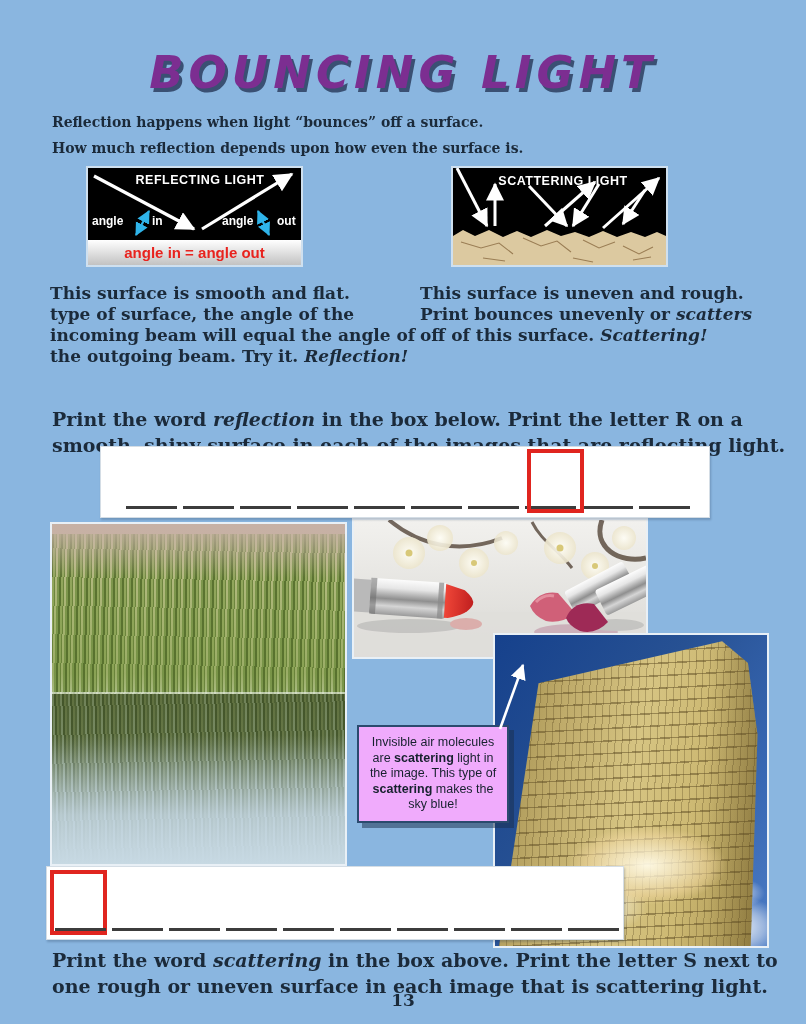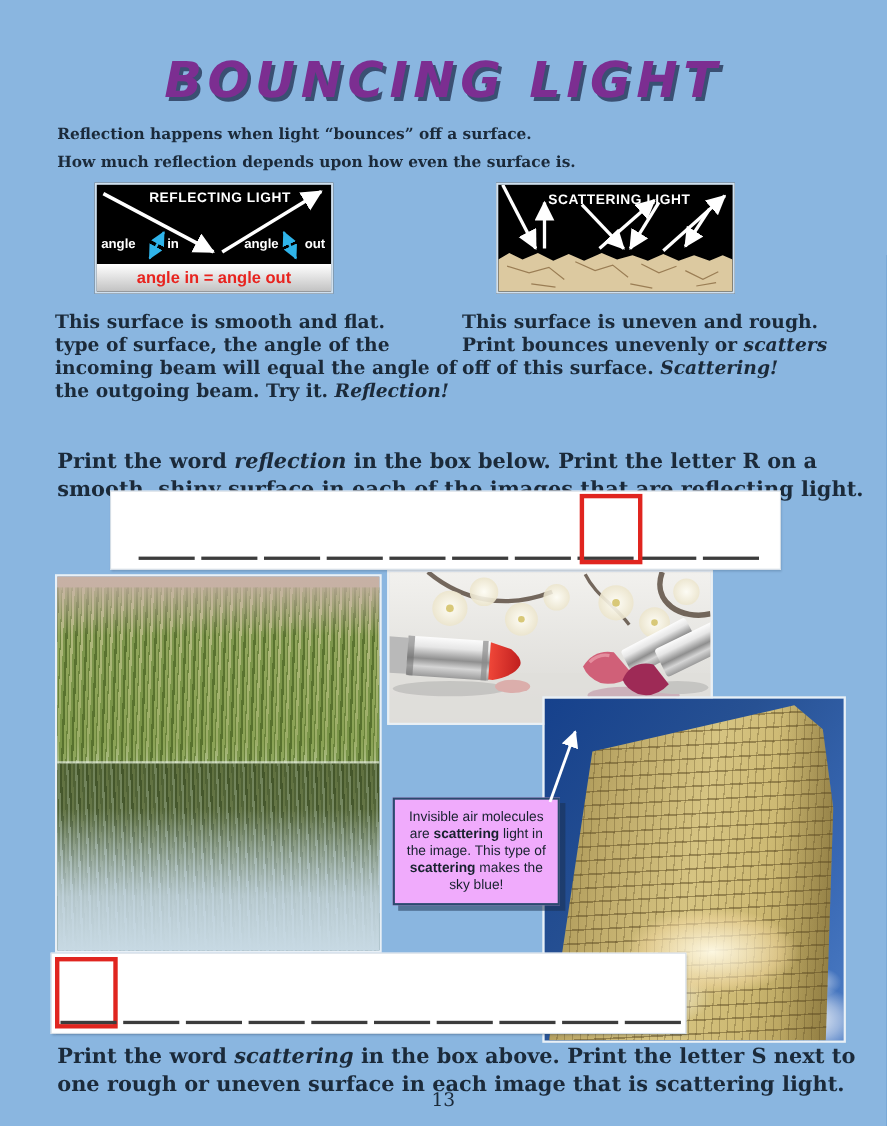--- a/index.html
+++ b/index.html
@@ -85,21 +85,21 @@
   .callout {
     position:absolute; left:357px; top:725px; width:152px; z-index:6;
     background:#f0abfc; border:2px solid #2b4a6e; padding:8px 5px;
     box-shadow:5px 5px 0 rgba(25,45,75,.5);
     font-family:"Liberation Sans", sans-serif; font-size:12.5px; line-height:15.5px;
     text-align:center; color:#17212e;
   }
   .callout b { font-weight:bold; }
   #callout-arrow { position:absolute; left:468px; top:656px; z-index:7; }
   
-  .page-number { position:absolute; left:0; top:990px; width:100%; text-align:center; font-size:17px; font-weight:normal; }
+  .page-number { position:absolute; left:0; top:990px; width:100%; text-align:center; font-size:17px; font-weight:bold; }
 </style>
 </head>
 <body>
 
 <div class="page">
 
   <h1 class="title">BOUNCING LIGHT</h1>
 
   <div class="intro">
     <div>Reflection happens when light “bounces” off a surface.</div>

